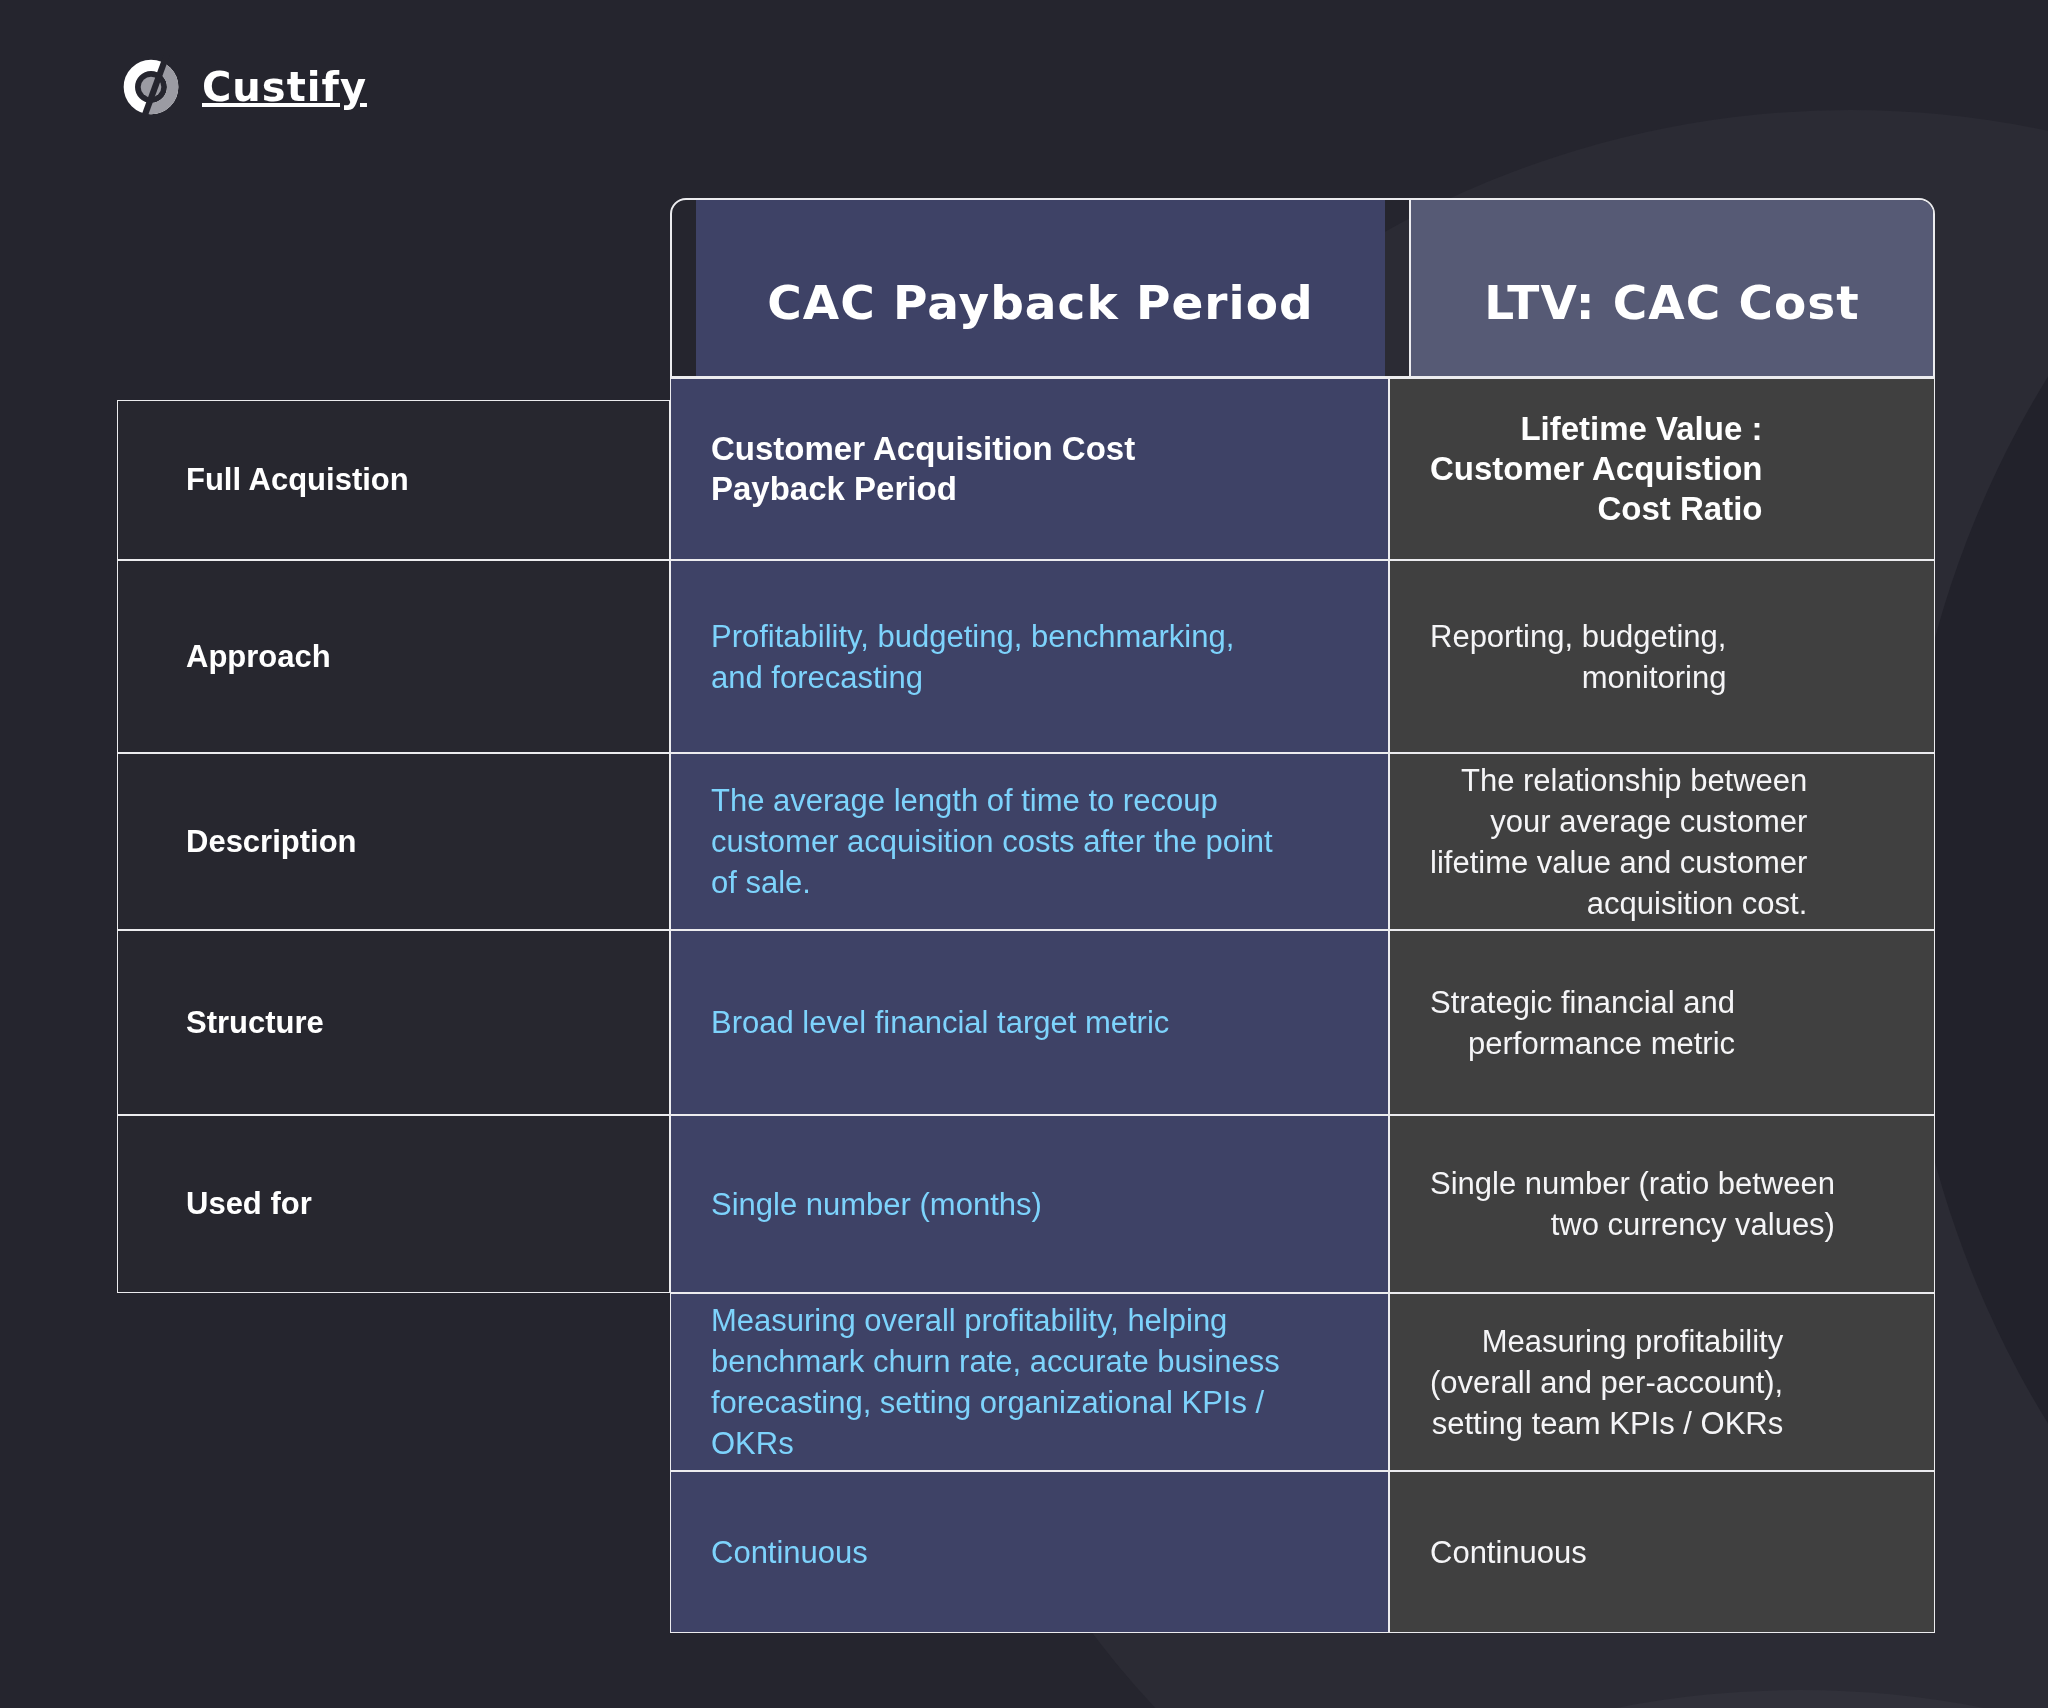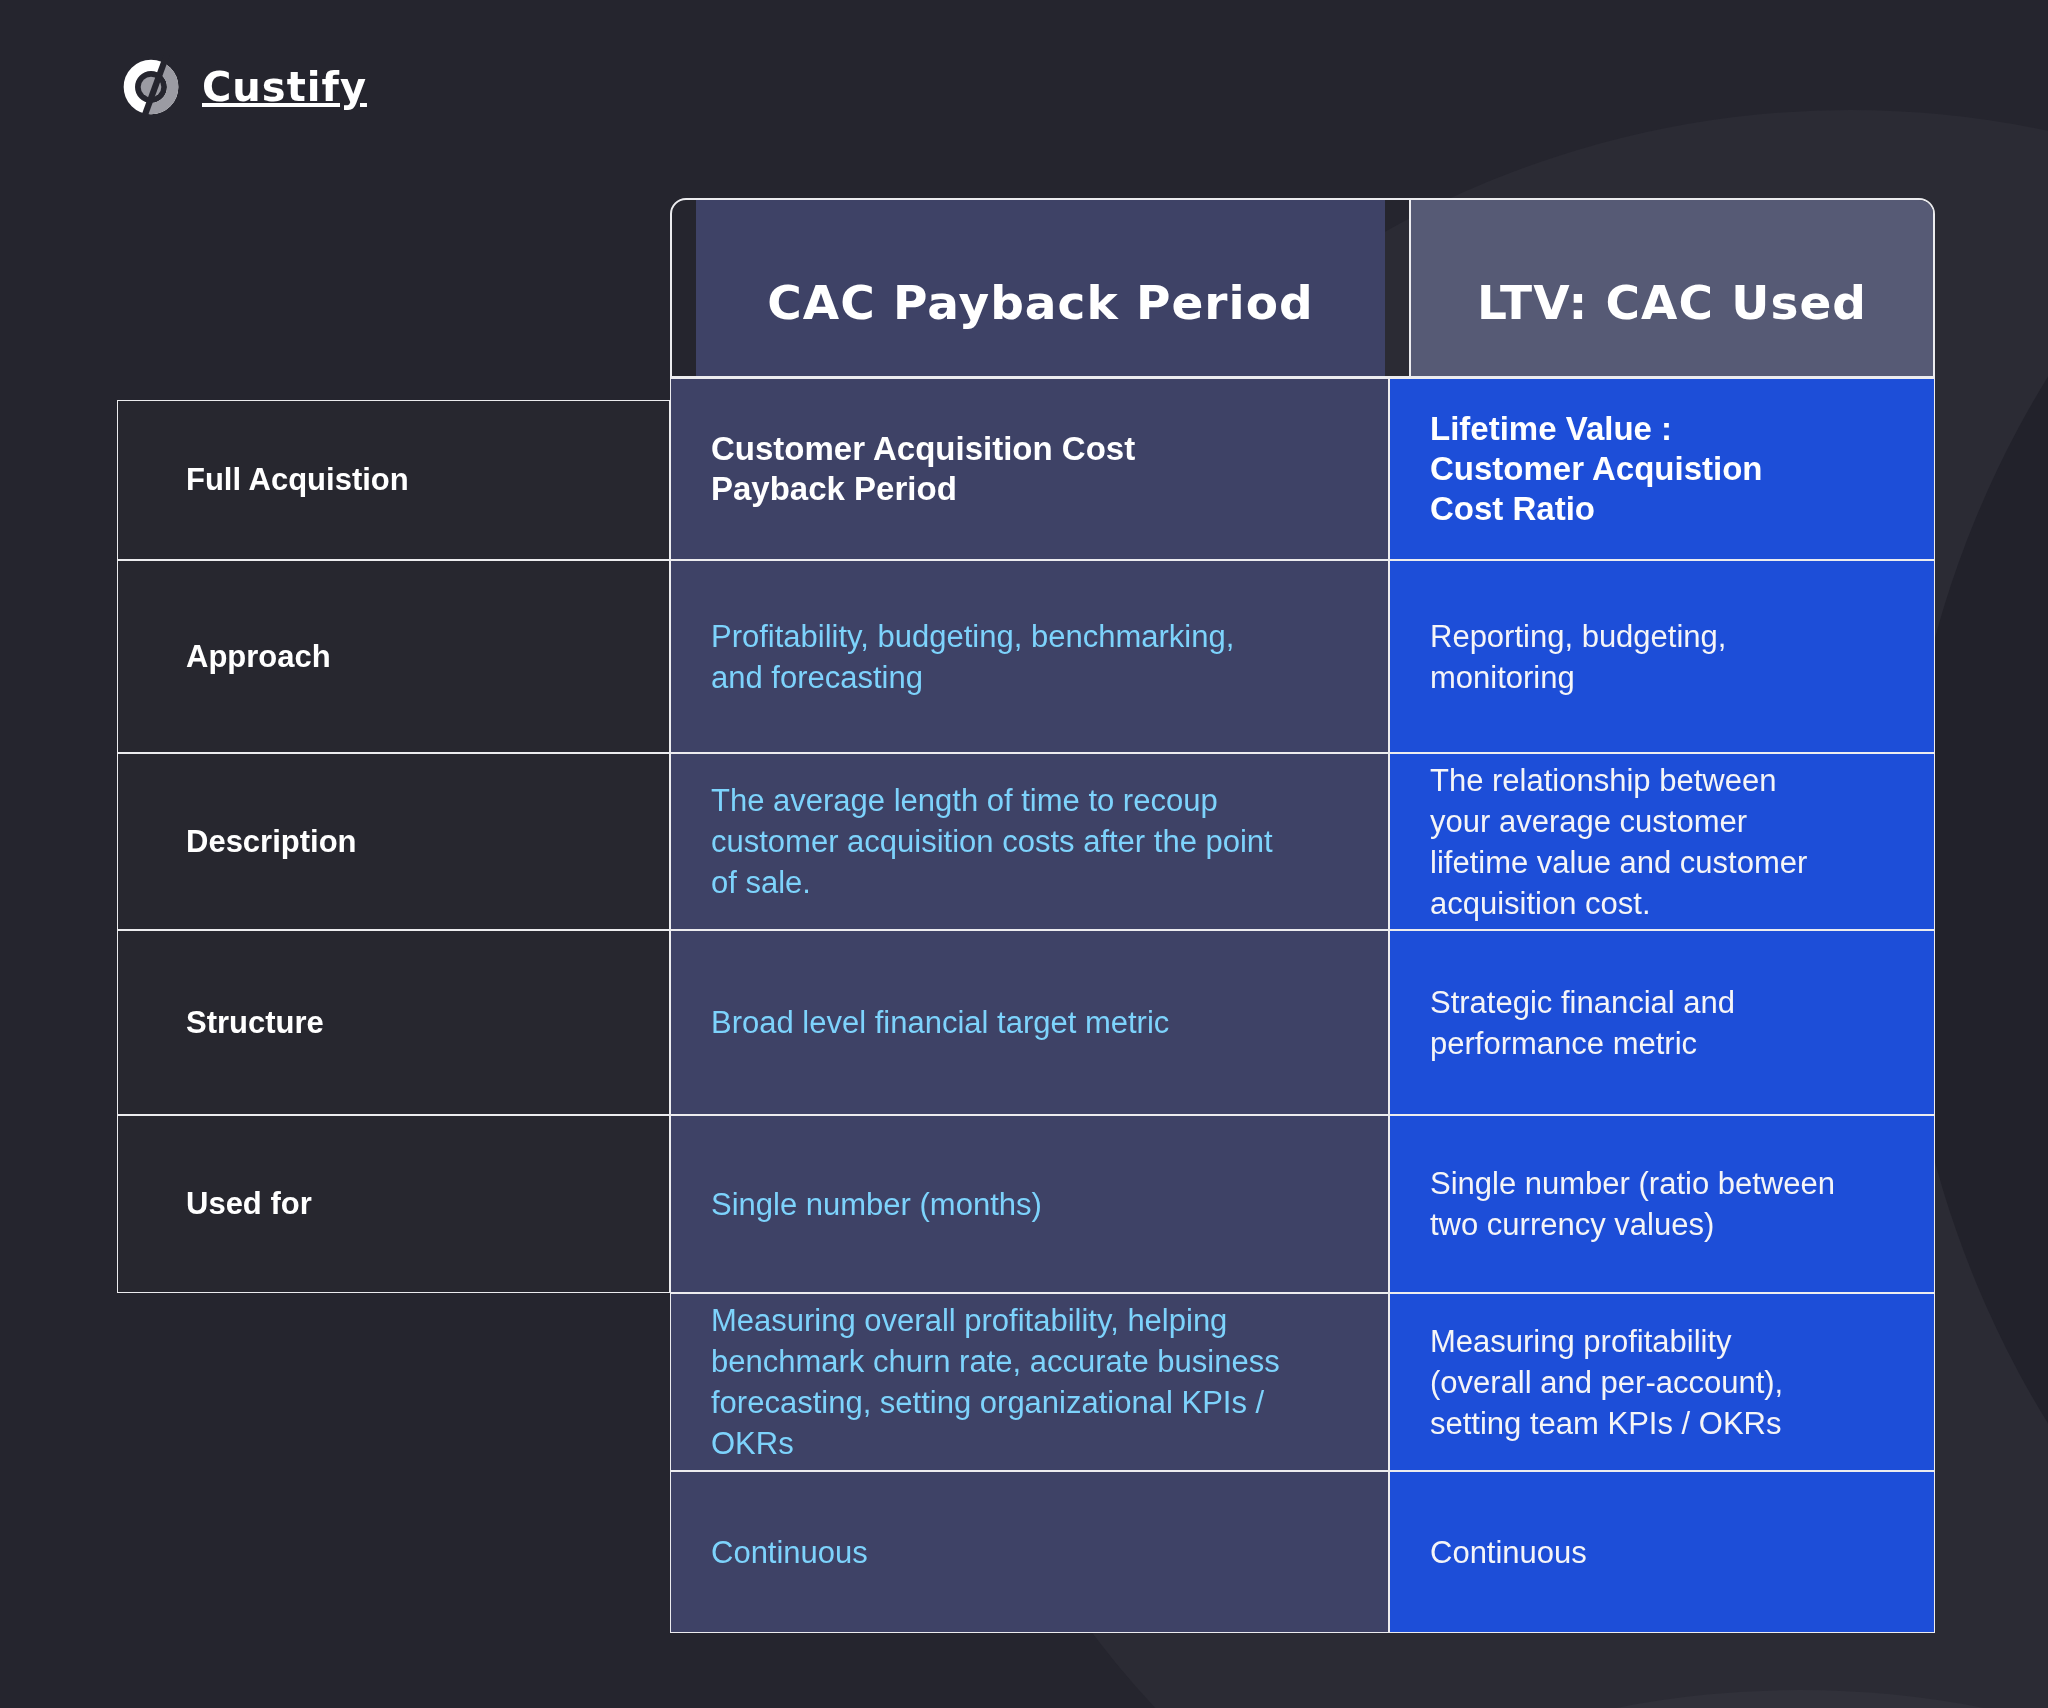--- a/index.html
+++ b/index.html
@@ -46,22 +46,22 @@
   }
   .col-labels .cell{
     background:#27272f;padding:16px 20px 16px 68px;
     font-weight:700;font-size:31px;line-height:38px;color:#ffffff;
   }
   .col-mid .cell{
     background:#3e4266;padding:16px 30px 16px 40px;
     font-size:31px;line-height:41px;color:#7dd3fc;
   }
   .col-right .cell{
-    background:#1d4ed8;padding:16px 24px 16px 40px;
-    font-size:31px;line-height:41px;color:#f5f5f7;
+    background:#404040;padding:16px 24px 16px 40px;
+    font-size:31px;line-height:41px;color:#f5f5f7;text-align:right;
   }
   .col-mid .cell:nth-child(1),.col-right .cell:nth-child(1){
     font-weight:700;font-size:33px;line-height:40px;color:#ffffff;
   }
   
   .col-mid .cell:nth-child(1),.col-right .cell:nth-child(1){height:182px;}
   .col-labels .cell:nth-child(1){height:160px;}
   .cell:nth-child(2){height:193px;}
   .cell:nth-child(3){height:177px;}
   .cell:nth-child(4){height:185px;}
@@ -92,21 +92,21 @@
         </g>
         <circle cx="32" cy="32" r="10" fill="#9b9ba3"></circle>
         <rect x="33.5" y="-9.5" width="6" height="80" transform="rotate(20 36.5 30.5)" fill="#25252e"></rect>
       </svg>
     </span>
     <span class="wordmark">Custify</span>
   </div>
 
   <div class="header-row">
     <div class="header-cell header-cac">CAC Payback Period</div>
-    <div class="header-cell header-ltv">LTV: CAC Used</div>
+    <div class="header-cell header-ltv">LTV: CAC Cost</div>
   </div>
 
   <div class="col col-labels">
     <div class="cell">Full Acquistion</div>
     <div class="cell">Approach</div>
     <div class="cell">Description</div>
     <div class="cell">Structure</div>
     <div class="cell">Used for</div>
   </div>
 

